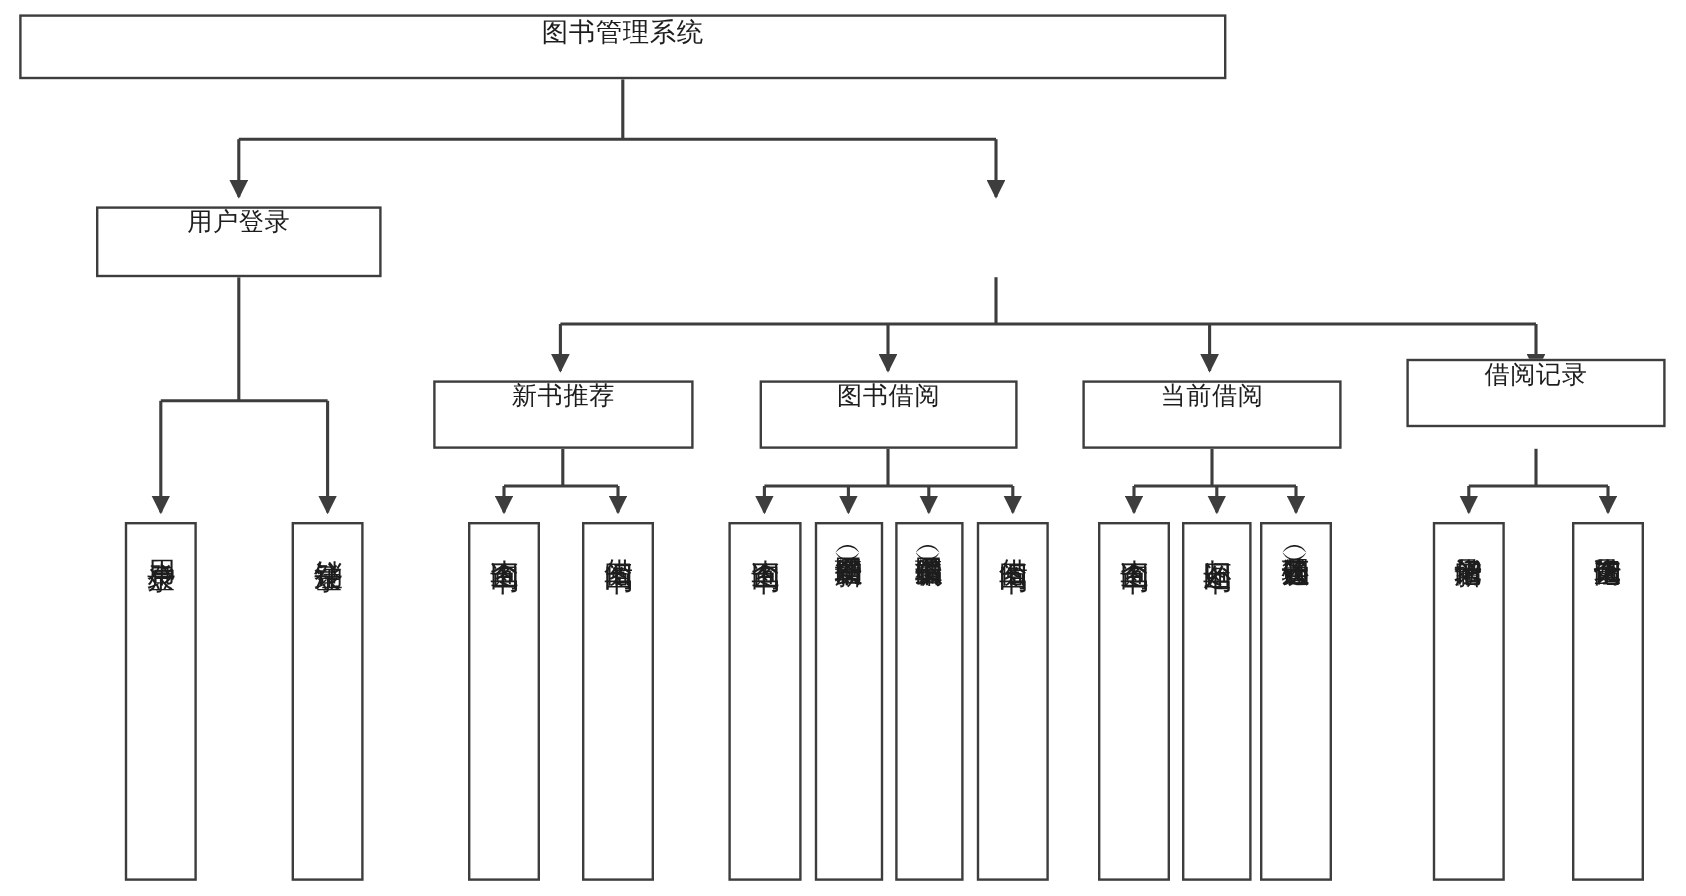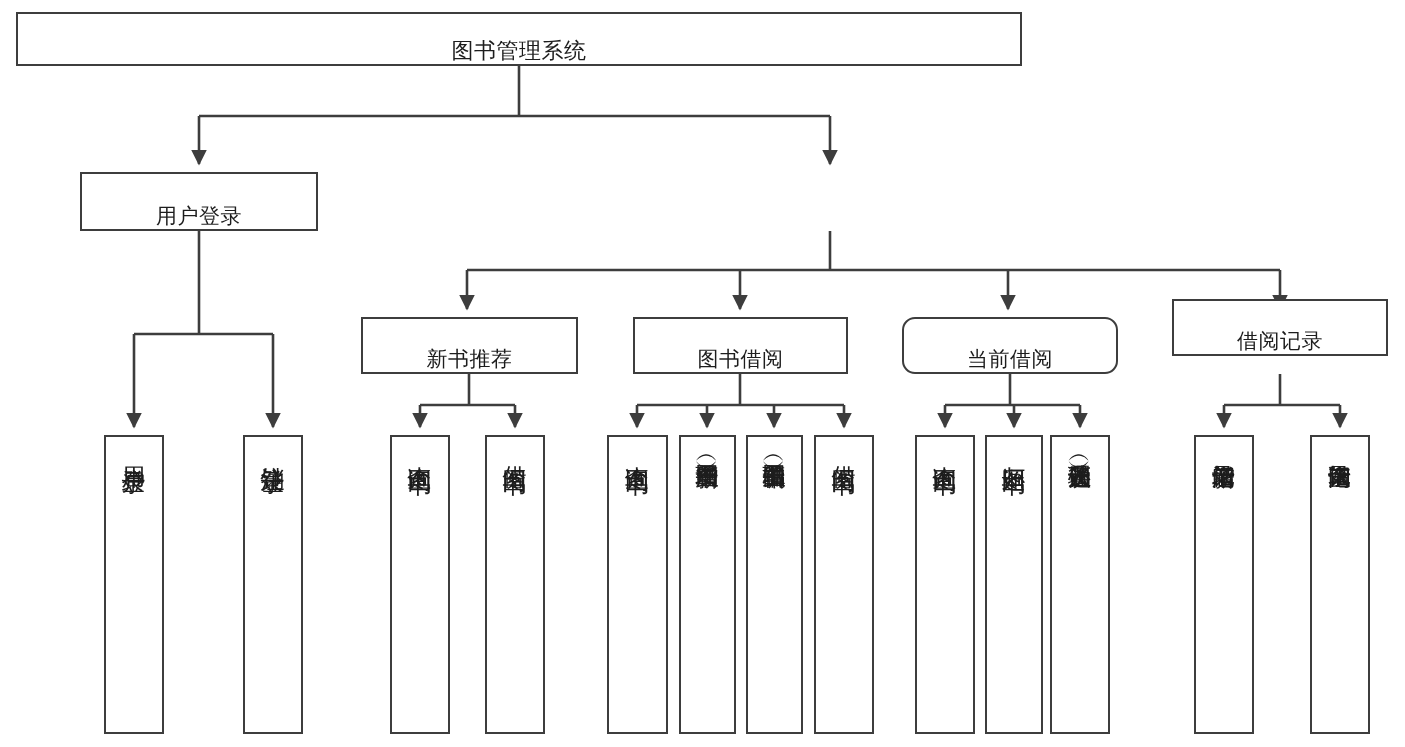--- a/index.html
+++ b/index.html
@@ -24,21 +24,21 @@
     width: 1405px;
     height: 747px;
     pointer-events: none;
   }
   .node {
     position: absolute;
     box-sizing: border-box;
     border: 2px solid #3d3d3d;
     background: #ffffff;
     display: flex;
-    align-items: flex-end;
+    align-items: flex-start;
     justify-content: center;
     color: #1d1d1d;
   }
   .node .label {
     display: block;
     text-align: center;
     line-height: 1.18;
     color: #1d1d1d;
   }
   
@@ -140,21 +140,21 @@
   <div class="node horiz" style="left:80px; top:172px; width:238px; height:59px;">
     <span class="label">用户登录</span>
   </div>
 
   <div class="node horiz" style="left:361px; top:317px; width:217px; height:57px;">
     <span class="label">新书推荐</span>
   </div>
   <div class="node horiz" style="left:633px; top:317px; width:215px; height:57px;">
     <span class="label">图书借阅</span>
   </div>
-  <div class="node horiz" style="left:902px; top:317px; width:216px; height:57px;border-radius:13px;">
+  <div class="node horiz" style="left:902px; top:317px; width:216px; height:57px;">
     <span class="label">当前借阅</span>
   </div>
   <div class="node horiz" style="left:1172px; top:299px; width:216px; height:57px;">
     <span class="label">借阅记录</span>
   </div>
 
   <div class="node vert" style="left:104px; top:435px; width:60px; height:299px;">
     <span class="label">用户登录</span>
   </div>
   <div class="node vert" style="left:243px; top:435px; width:60px; height:299px;">

